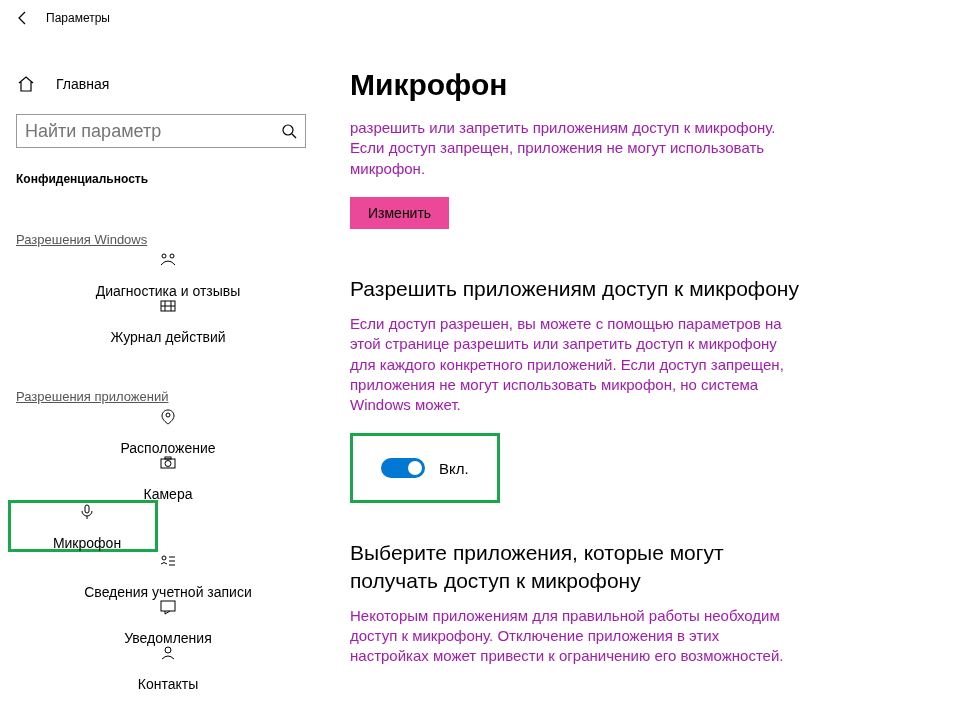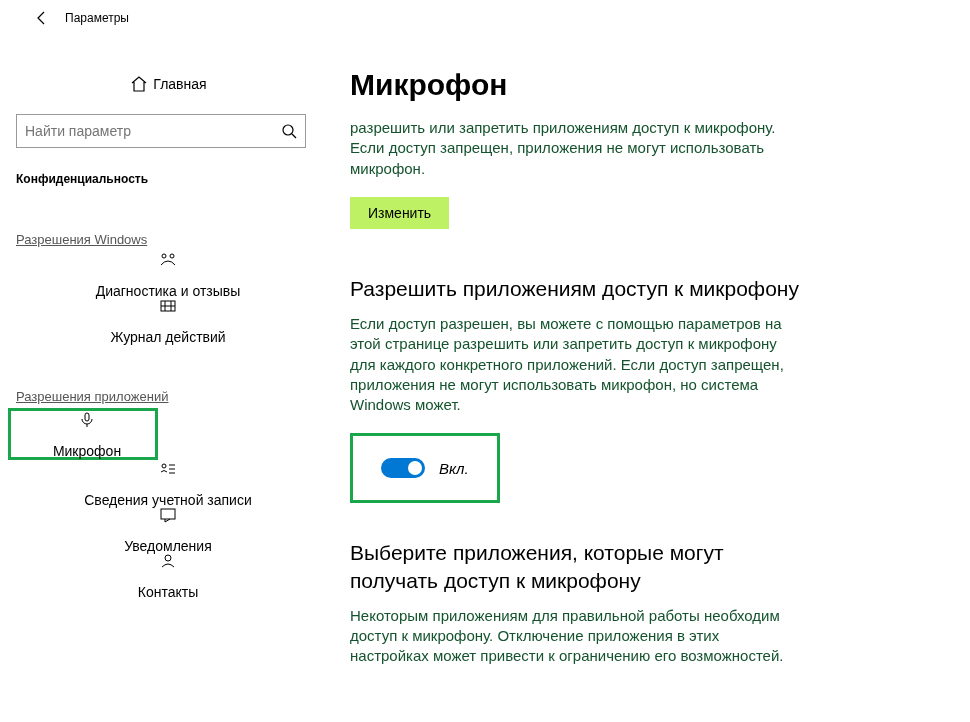--- a/index.html
+++ b/index.html
@@ -1,51 +1,51 @@
 <!DOCTYPE html>
 <html><head>
 <meta charset="utf-8">
 <style>
 * { margin: 0; padding: 0; box-sizing: border-box; font-family: "Segoe UI", Tahoma, sans-serif; }
 body { background: #fff; width: 970px; height: 722px; overflow: hidden; display: flex; flex-direction: column; }
 
-.titlebar { height: 36px; display: flex; align-items: center; padding: 14px 8px; margin-left: 19px; }
+.titlebar { height: 36px; display: flex; align-items: center; padding: 14px 8px; }
 .titlebar .back { width: 30px; height: 30px; display: flex; align-items: center; justify-content: center; cursor: pointer; }
 .titlebar .title { font-size: 12px; margin-left: 8px; color: #000; }
 
 .body-area { display: flex; flex: 1; min-height: 0; }
 
 .sidebar { width: 320px; padding-left: 16px; padding-top: 28px; }
-.home-row { display: flex; align-items: center; height: 40px; gap: 4px; cursor: pointer; justify-content: center; }
+.home-row { display: flex; align-items: center; height: 40px; gap: 20px; cursor: pointer; }
 .home-row .icon { width: 20px; display: flex; justify-content: center; }
 .home-row .label { font-size: 14px; }
 
 .search-box { width: 290px; height: 34px; border: 1px solid #999; margin-top: 10px; display: flex; align-items: center; justify-content: space-between; padding: 0 8px; }
-.search-box input { border: none; outline: none; font-size: 14px; width: 240px; background: transparent; }
+.search-box input { border: none; outline: none; font-size: 18px; width: 240px; background: transparent; }
 .search-box .search-ic { color: #000; }
 
 .cat-title { font-size: 12px; font-weight: 600; margin-top: 24px; }
 
 .section-label { font-size: 13px; color: #555; margin-top: 46px; margin-bottom: 4px; text-decoration: underline; }
 
 .nav-item { display: flex; align-items: center; height: 46px; gap: 14px; cursor: pointer; flex-direction: column; }
 .nav-item .icon { width: 20px; display: flex; justify-content: center; color: #000; }
 .nav-item .label { font-size: 14px; }
 
 .hl-box { border: 3px solid #1aa64b; margin-left: -8px; padding-left: 8px; width: 150px; }
 
 .main { flex: 1; padding: 32px 36px 0 30px; overflow: hidden; }
 .main h1 { font-size: 30px; font-weight: 600; margin-bottom: 16px; }
-.main p { font-size: 15px; color: #14532d; line-height: 1.35; max-width: 440px; margin-bottom: 18px; }
+.main p { font-size: 15px; color: #a21caf; line-height: 1.35; max-width: 440px; margin-bottom: 18px; }
 .status-line { font-size: 15px; margin-bottom: 8px; }
-.change-btn { background: #bef264; border: none; padding: 8px 18px; font-size: 14px; cursor: pointer; margin-bottom: 46px; }
+.change-btn { background: #ec4899; border: none; padding: 8px 18px; font-size: 14px; cursor: pointer; margin-bottom: 46px; }
 
 .main h2 { font-size: 21px; font-weight: 400; margin-bottom: 12px; max-width: 460px; line-height: 1.3; }
 
-.toggle-wrap { border: 3px solid #1aa64b; display: inline-flex; align-items: center; padding: 22px 28px; margin-bottom: 36px; font-style: italic; }
+.toggle-wrap { border: 3px solid #1aa64b; display: inline-flex; align-items: center; padding: 22px 28px; margin-bottom: 36px; }
 .toggle { width: 44px; height: 20px; border-radius: 10px; background: #0078d4; position: relative; cursor: pointer; }
 .toggle::after { content: ""; position: absolute; right: 3px; top: 3px; width: 14px; height: 14px; background: #fff; border-radius: 50%; }
 .toggle-label { font-size: 15px; margin-left: 14px; }
 
 svg { display: block; }
 </style>
 </head>
 <body>
 
 <div class="titlebar">
@@ -102,21 +102,40 @@
             <line x1="2" y1="9" x2="16" y2="9" stroke="#000"></line>
             <line x1="6" y1="4" x2="6" y2="14" stroke="#000"></line>
             <line x1="12" y1="4" x2="12" y2="14" stroke="#000"></line>
           </svg>
     </span>
     <span class="label">Журнал действий</span>
   </div>
 
   <div class="section-label">Разрешения приложений</div>
 
-
+  <div class="nav-item">
+    <span class="icon">
+      <svg width="18" height="18" viewBox="0 0 18 18">
+            <path d="M9 2 C5 2 3 5 3 8 c0 4 6 8 6 8 s6-4 6-8 C15 5 13 2 9 2z" fill="none" stroke="#000"></path>
+            <circle cx="9" cy="7" r="2" fill="none" stroke="#000"></circle>
+          </svg>
+    </span>
+    <span class="label">Расположение</span>
+  </div>
+
+  <div class="nav-item">
+    <span class="icon">
+      <svg width="18" height="18" viewBox="0 0 18 18">
+            <rect x="2" y="5" width="14" height="9" fill="none" stroke="#000"></rect>
+            <circle cx="9" cy="9.5" r="3" fill="none" stroke="#000"></circle>
+            <rect x="6" y="3" width="6" height="2" fill="none" stroke="#000"></rect>
+          </svg>
+    </span>
+    <span class="label">Камера</span>
+  </div>
 
   <div class="hl-box">
     <div class="nav-item">
       <span class="icon">
         <svg width="18" height="18" viewBox="0 0 18 18">
               <rect x="7" y="2" width="4" height="8" rx="2" fill="none" stroke="#000"></rect>
               <path d="M4 8 a5 5 0 0 0 10 0" fill="none" stroke="#000"></path>
               <line x1="9" y1="13" x2="9" y2="16" stroke="#000"></line>
             </svg>
       </span>

